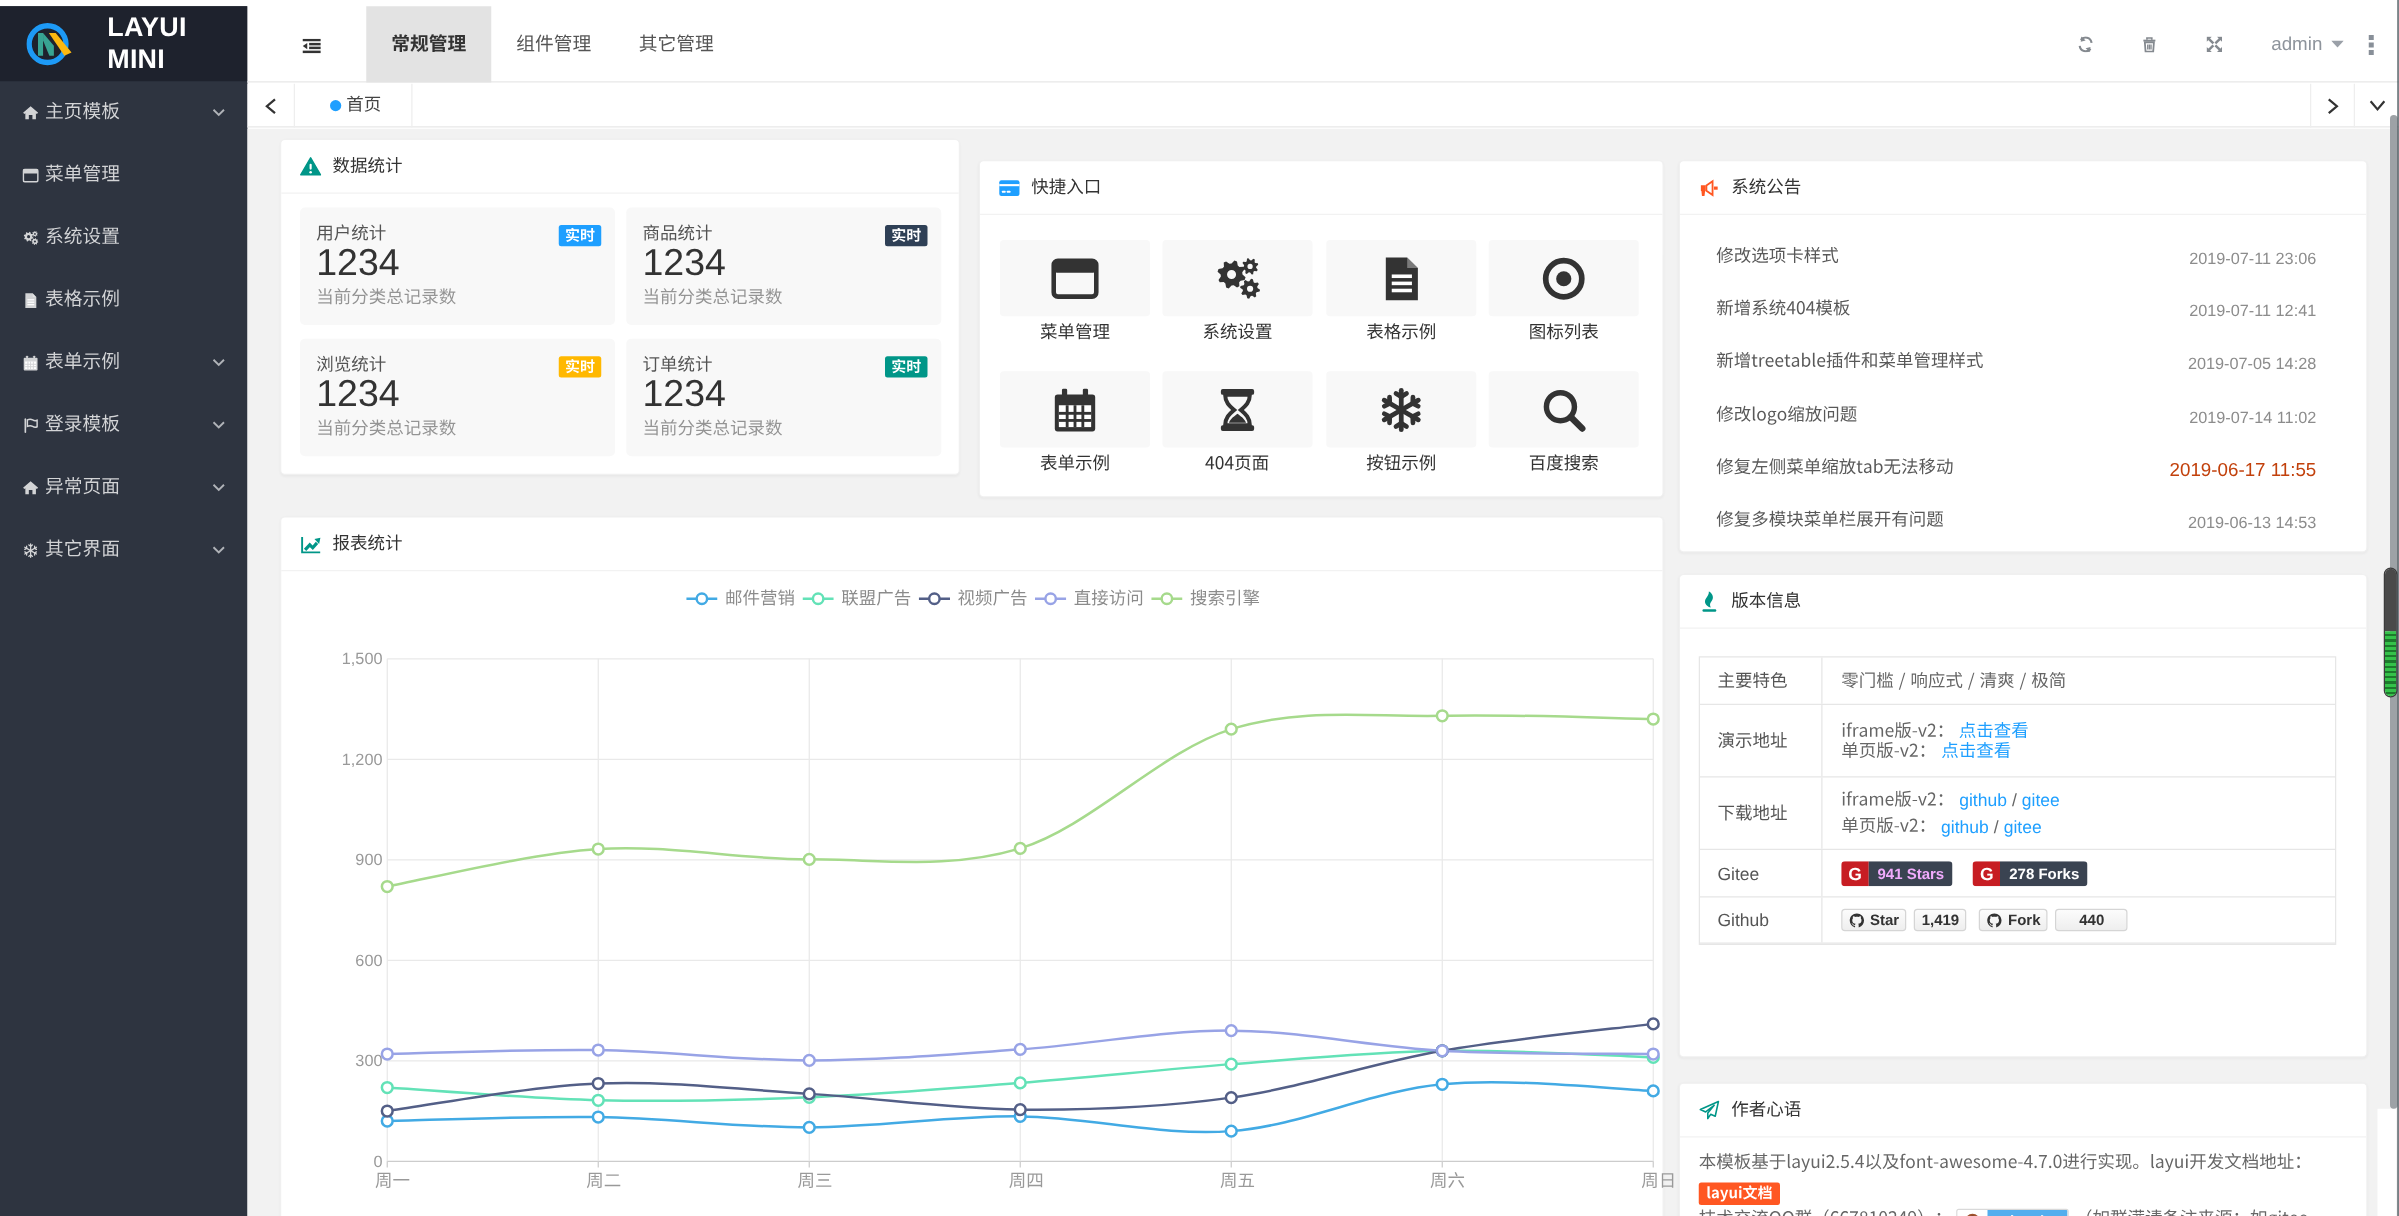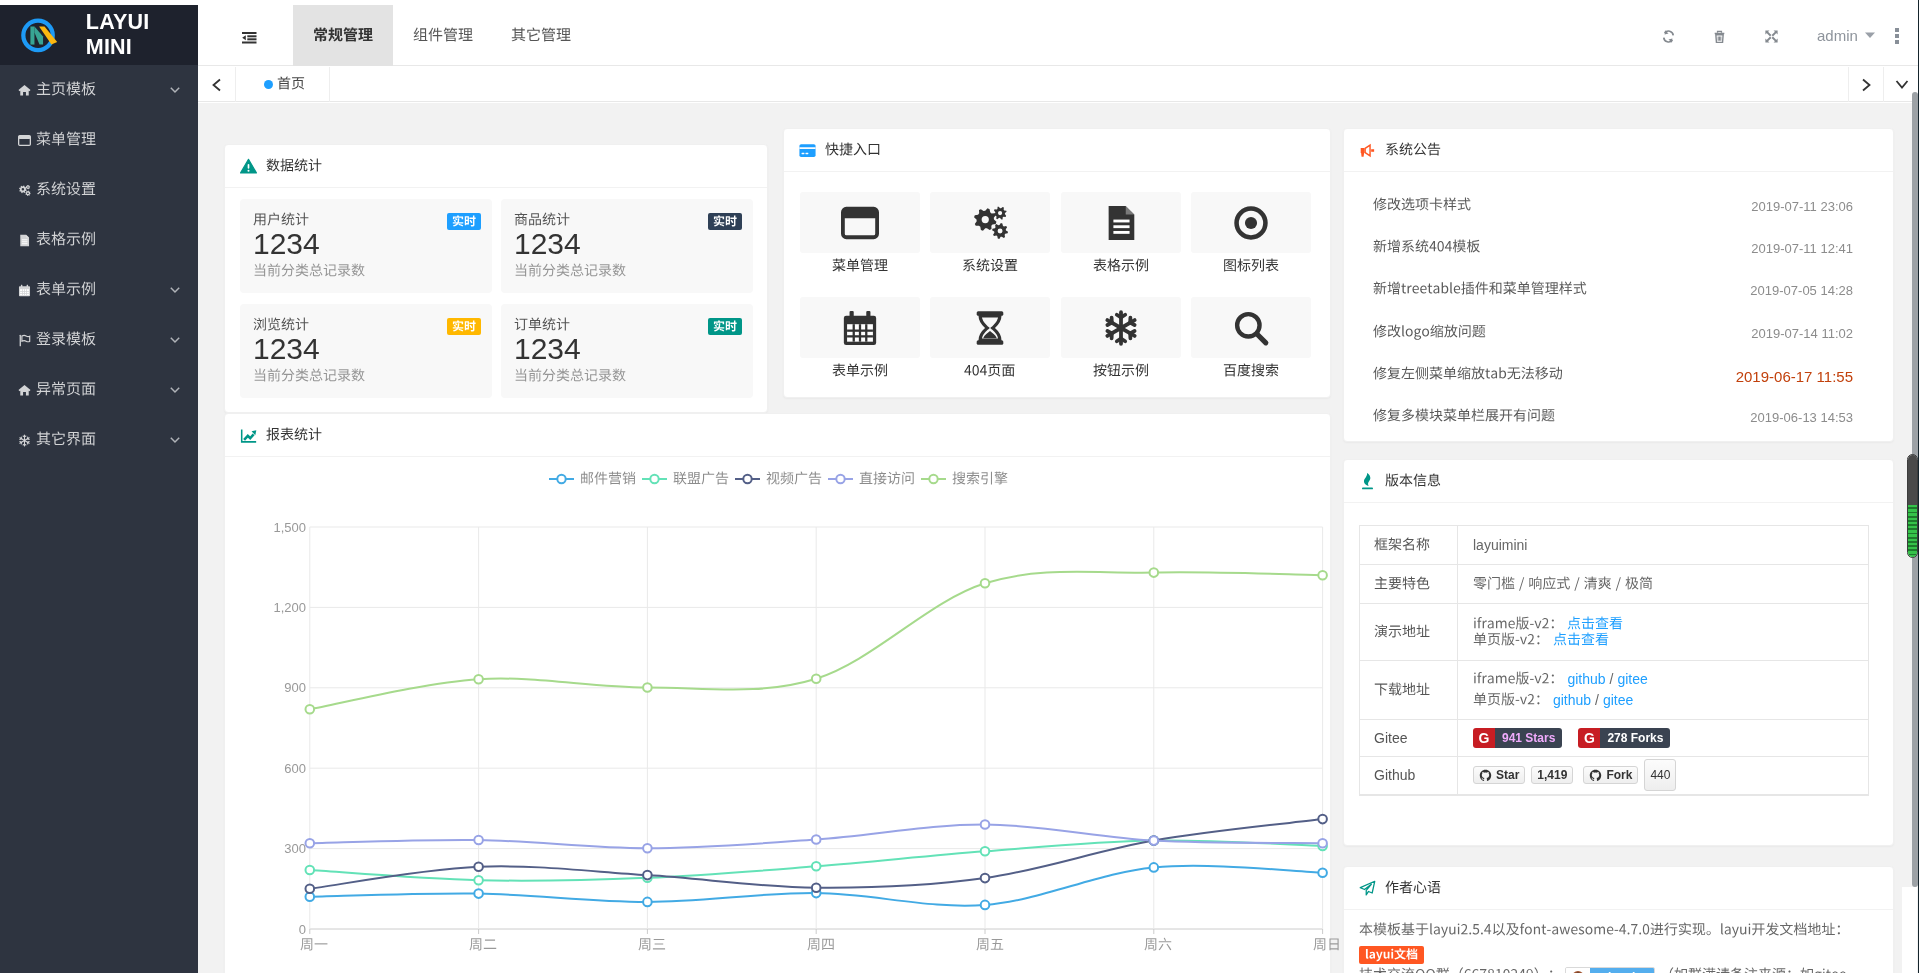--- a/index.html
+++ b/index.html
@@ -542,21 +542,21 @@
         <path d="M2 1.5 L8.5 7 L2 12.5" stroke="#333" stroke-width="1.8" fill="none"></path>
       </svg>
     </div>
     <div class="abs" style="left:1685px;top:0;width:36px;height:35px;border-left:1px solid #eee;display:flex;align-items:center;justify-content:center">
       <svg width="14" height="11">
         <path d="M1.5 2 L7 8.5 L12.5 2" stroke="#333" stroke-width="1.8" fill="none"></path>
       </svg>
     </div>
   </div>
 <div class="abs" style="left:198px;top:103px;width:1721px;height:870px;background:#f2f2f2;overflow:hidden">
-    <div class="card" style="left:26px;top:41px;width:544px;height:269px">
+    <div class="card" style="left:26px;top:8px;width:544px;height:269px">
       <div class="chd">
         <svg width="17" height="17" viewBox="0 0 17 17">
           <g transform="scale(0.850)">
             <path d="M10 1.5 L19.3 17.5 H0.7 Z" fill="#009688" stroke="#009688" stroke-width="1.4" stroke-linejoin="round"></path>
             <rect x="9" y="7" width="2" height="5.6" rx="1" fill="#fff"></rect>
             <circle cx="10" cy="15" r="1.2" fill="#fff"></circle>
           </g>
         </svg>
         <svg class="t" width="56.0" height="16.1">
           <g fill="#333" transform="translate(0,12.32) scale(0.014000,-0.014000)">
@@ -1267,35 +1267,20 @@
         <svg class="t" width="56.0" height="16.1">
           <g fill="#333" transform="translate(0,12.32) scale(0.014000,-0.014000)">
             <use href="#g124" x="0"></use>
             <use href="#g125" x="1000"></use>
             <use href="#g126" x="2000"></use>
             <use href="#g127" x="3000"></use>
           </g>
         </svg>
       </div>
       <div style="position:absolute;left:15px;top:65px;width:510px;border:1px solid #e6e6e6">
-        <div style="display:flex;border-bottom:1px solid #e6e6e6;min-height:39.3px">
-          <div style="width:98px;border-right:1px solid #e6e6e6;display:flex;align-items:center;padding-left:14px;flex-shrink:0">
-            <svg class="t" width="56.0" height="16.1">
-              <g fill="#555" transform="translate(0,12.32) scale(0.014000,-0.014000)">
-                <use href="#g138" x="0"></use>
-                <use href="#g139" x="1000"></use>
-                <use href="#g140" x="2000"></use>
-                <use href="#g141" x="3000"></use>
-              </g>
-            </svg>
-          </div>
-          <div style="flex:1;display:flex;align-items:center;padding-left:15px">
-            <span style="font-size:14px;color:#666">layuimini</span>
-          </div>
-        </div>
         <div style="display:flex;border-bottom:1px solid #e6e6e6;min-height:38.4px">
           <div style="width:98px;border-right:1px solid #e6e6e6;display:flex;align-items:center;padding-left:14px;flex-shrink:0">
             <svg class="t" width="56.0" height="16.1">
               <g fill="#555" transform="translate(0,12.32) scale(0.014000,-0.014000)">
                 <use href="#g0" x="0"></use>
                 <use href="#g142" x="1000"></use>
                 <use href="#g143" x="2000"></use>
                 <use href="#g144" x="3000"></use>
               </g>
             </svg>
@@ -1467,21 +1452,21 @@
             <div style="width:10px"></div>
             <div style="display:flex;align-items:center;height:18px;padding:0 5px;border:1px solid #d5d5d5;border-radius:3px;background:linear-gradient(#fcfcfc,#eee);font-size:12px;font-weight:bold;color:#333">
               <svg width="13" height="13" viewBox="0 0 13 13">
                 <g transform="scale(0.650)">
                   <path d="M10 1.2 C5 1.2 1.2 5.1 1.2 9.9 C1.2 13.8 3.7 17.1 7.2 18.3 C7.7 18.4 7.8 18.1 7.8 17.9 V16.3 C5.3 16.8 4.8 15.2 4.8 15.2 C4.4 14.2 3.8 13.9 3.8 13.9 C3 13.3 3.9 13.3 3.9 13.3 C4.8 13.4 5.3 14.3 5.3 14.3 C6.1 15.7 7.4 15.3 7.9 15 C8 14.4 8.2 14 8.4 13.8 C6.4 13.6 4.3 12.8 4.3 9.4 C4.3 8.4 4.6 7.7 5.2 7 C5.1 6.8 4.8 5.9 5.3 4.7 C5.3 4.7 6.1 4.4 7.8 5.6 C8.5 5.4 9.3 5.3 10 5.3 C10.7 5.3 11.5 5.4 12.2 5.6 C13.9 4.4 14.7 4.7 14.7 4.7 C15.2 5.9 14.9 6.8 14.8 7 C15.4 7.7 15.7 8.4 15.7 9.4 C15.7 12.8 13.6 13.6 11.6 13.8 C11.9 14.1 12.2 14.6 12.2 15.4 V17.9 C12.2 18.1 12.3 18.4 12.8 18.3 C16.3 17.1 18.8 13.8 18.8 9.9 C18.8 5.1 14.9 1.2 10 1.2 Z" fill="#333"></path>
                 </g>
               </svg>
               <span style="margin-left:4px">Fork</span>
             </div>
             <div style="width:6px"></div>
-            <div style="display:flex;align-items:center;height:32px;padding:0 5px;border:1px solid #d5d5d5;border-radius:3px;background:linear-gradient(#fcfcfc,#eee);font-size:12px;font-weight:normal;color:#333">440</div>
+            <div style="display:flex;align-items:center;height:18px;padding:0 18px;border:1px solid #d5d5d5;border-radius:3px;background:linear-gradient(#fcfcfc,#eee);font-size:12px;font-weight:bold;color:#333">440</div>
           </div>
         </div>
       </div>
     </div>
     <div class="card" style="left:1145px;top:763px;width:551px;height:200px">
       <div class="chd">
         <svg width="17" height="17" viewBox="0 0 17 17">
           <g transform="scale(0.850)">
             <path d="M18.5 1.5 L1.5 9 L6.5 11.2 L14.5 5 L8.5 12.2 L8.5 17.5 L11.2 13.5 L15.5 15.3 Z" fill="none" stroke="#009688" stroke-width="1.5" stroke-linejoin="round"></path>
           </g>

